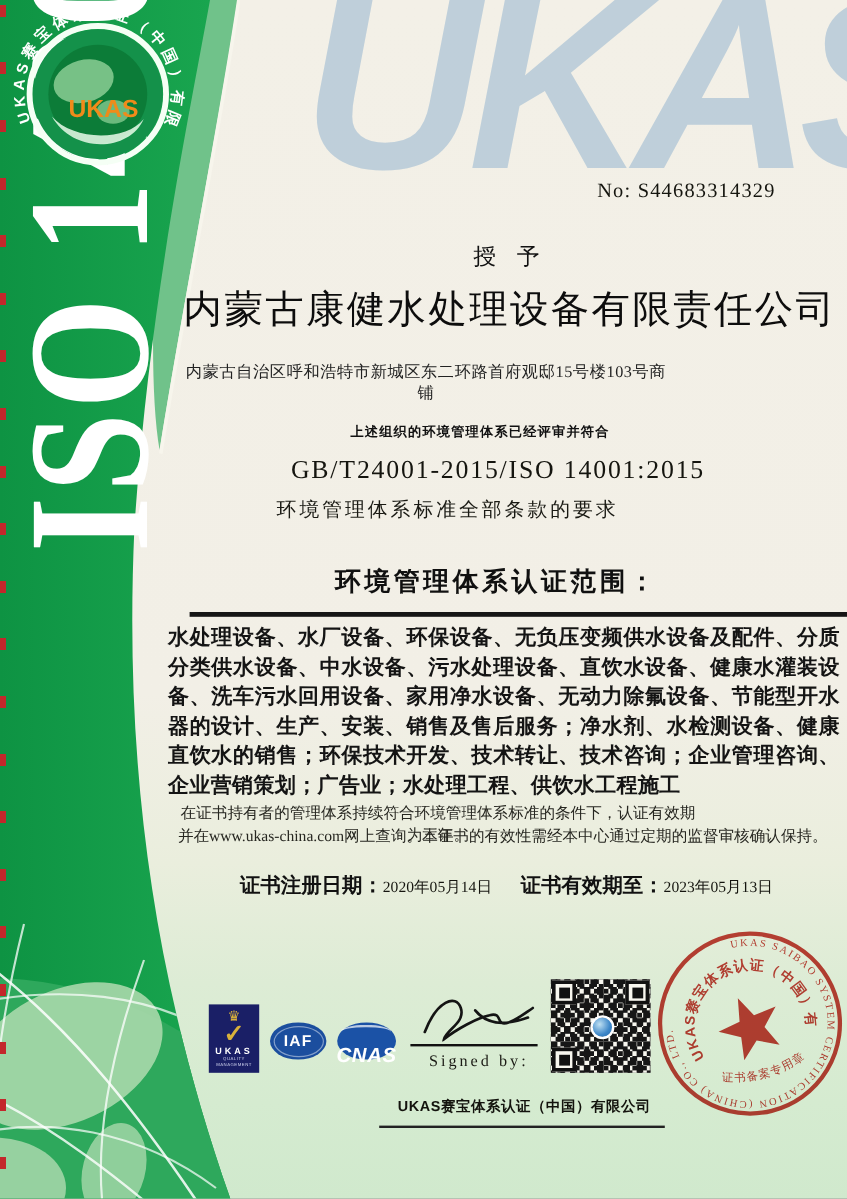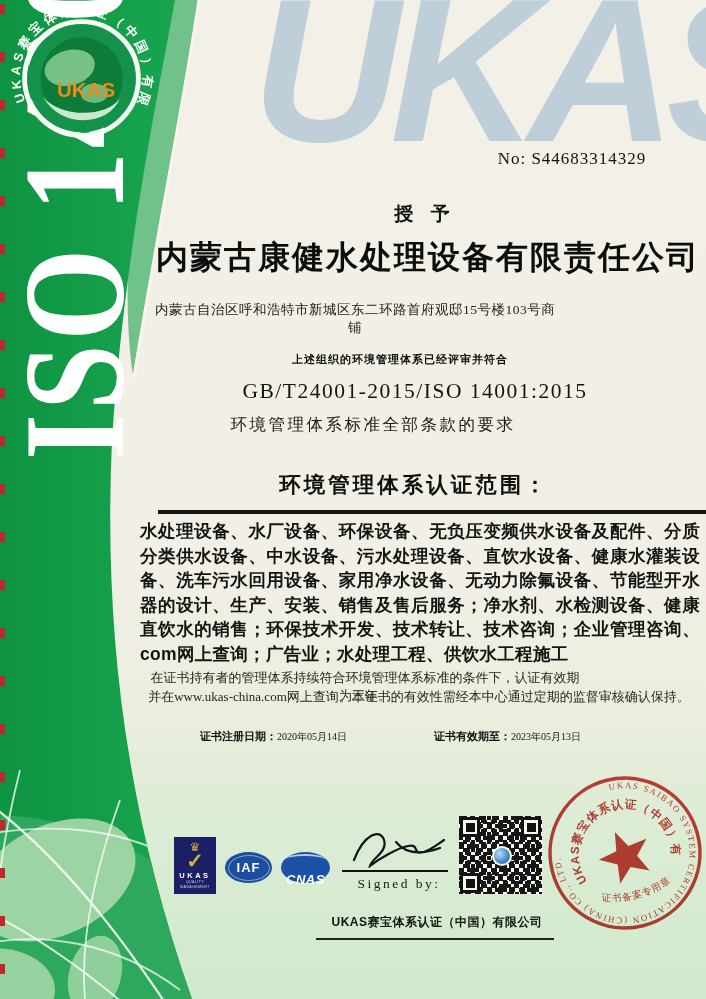--- a/index.html
+++ b/index.html
@@ -17,54 +17,54 @@
     font-family:"Liberation Serif",serif;font-weight:700;font-size:118px;letter-spacing:4px;
     transform:translate(-50%,-50%) rotate(-90deg) scaleY(1.22);}
   
   .watermark{left:252px;top:-48px;z-index:1;font-family:"Liberation Sans",sans-serif;
     font-style:italic;font-weight:700;font-size:205px;letter-spacing:-10px;
     color:rgba(148,180,208,.55);white-space:nowrap;}
   .title{left:175px;top:58px;width:525px;text-align:center;z-index:2;
     font-weight:900;font-size:47px;letter-spacing:4px;color:#101010;}
   .cert-no{left:467px;top:149px;width:210px;text-align:center;font-weight:400;font-size:17px;letter-spacing:1px;color:#15150f;z-index:2;}
   
-  .grant{left:150px;top:201px;width:550px;text-align:center;font-family:"Liberation Sans",sans-serif;font-weight:700;font-size:19px;letter-spacing:6px;color:#111;}
-  .company{left:150px;top:236px;width:550px;text-align:right;font-weight:700;font-size:32px;letter-spacing:2px;color:#0d0d0d;}
+  .grant{left:150px;top:201px;width:550px;text-align:center;font-family:"Liberation Sans",sans-serif;font-weight:400;font-size:19px;letter-spacing:6px;color:#111;}
+  .company{left:150px;top:236px;width:550px;text-align:center;font-weight:400;font-size:32px;letter-spacing:2px;color:#0d0d0d;}
   .address{left:150px;top:301px;width:410px;text-align:center;font-size:13.5px;letter-spacing:.5px;color:#222;}
   
   .comp1{left:140px;top:352px;width:520px;text-align:center;font-family:"Liberation Sans",sans-serif;font-weight:700;font-size:11px;letter-spacing:1px;color:#111;}
   .standard{left:150px;top:379px;width:530px;text-align:center;font-size:21.5px;letter-spacing:1.5px;color:#15150f;}
   .comp2{left:118px;top:414px;width:510px;text-align:center;font-size:16.5px;letter-spacing:2.5px;color:#1a1a14;}
   
   .scope-head{left:145px;top:470px;width:538px;text-align:center;font-weight:700;font-size:21.5px;letter-spacing:3px;color:#101010;}
   .rule{left:158px;top:510px;width:548px;height:3.5px;background:#161616;}
   .scope-body{left:140px;top:519px;width:560px;font-family:"Liberation Sans",sans-serif;font-weight:700;
     font-size:17.5px;line-height:24.6px;letter-spacing:.3px;text-align:justify;color:#141414;}
   
   .note1{left:145px;top:669px;width:440px;text-align:center;font-size:13px;color:#262620;}
   .note2{left:140px;top:688px;width:558px;text-align:center;font-size:13px;color:#262620;}
   .date-reg{left:200px;top:726px;}
   .date-exp{left:434px;top:726px;}
-  .date-lbl{font-family:Liberation Sans, sans-serif;font-weight:700;font-size:11px;color:#111;}
-  .date-val{font-size:10px;color:#15150f;}
+  .date-lbl{font-family:Liberation Sans, sans-serif;font-weight:700;font-size:17px;color:#111;}
+  .date-val{font-size:13px;color:#15150f;}
   
   .ukas-box{left:174px;top:837px;width:42px;height:57px;background:#1a1f66;color:#fff;
     display:flex;flex-direction:column;align-items:center;justify-content:center;text-align:center;}
   .ukas-box .crown{color:#d9b13b;font-size:12px;line-height:10px;}
   .ukas-box .check{color:#d9b13b;font-size:21px;line-height:19px;font-weight:700;}
   .ukas-box .word{font-family:"Liberation Sans",sans-serif;font-size:7.5px;font-weight:700;letter-spacing:2.5px;line-height:9px;}
   .ukas-box .sub{font-family:"Liberation Sans",sans-serif;font-size:3.6px;letter-spacing:.4px;color:#cfd3ee;line-height:4.5px;}
   .iaf{left:225px;top:852px;width:47px;height:31px;background:#1b4e9e;border-radius:50%;
     display:flex;align-items:center;justify-content:center;}
   .iaf::before{content:"";position:absolute;inset:2.5px;border:1px solid rgba(255,255,255,.45);border-radius:50%;}
   .iaf span{color:#fff;font-family:"Liberation Sans",sans-serif;font-weight:700;font-size:13px;letter-spacing:1px;}
   .cnas{left:281px;top:852px;width:49px;height:31px;background:#1b52a6;border-radius:50%;
     display:flex;align-items:center;justify-content:center;}
   .cnas::before{content:"";position:absolute;left:3px;top:2px;width:42px;height:10px;border-top:2px solid rgba(255,255,255,.7);border-radius:50%;}
-  .cnas span{color:#fff;font-family:"Liberation Sans",sans-serif;font-weight:700;font-style:italic;font-size:13px;letter-spacing:.5px;margin-top:24px;}
+  .cnas span{color:#fff;font-family:"Liberation Sans",sans-serif;font-weight:700;font-style:italic;font-size:17px;letter-spacing:.5px;margin-top:24px;}
   .sig-svg{left:346px;top:826px;width:104px;height:42px;}
   .sig-line{left:342px;top:870px;width:106px;height:2px;background:#111;}
   .signed-by{left:344px;top:876px;width:110px;text-align:center;font-size:13.5px;letter-spacing:2.5px;color:#1b1b15;}
   
   .qr{left:459px;top:816px;width:83px;height:78px;background-color:#f7f6ee;z-index:1;
     background-image:
       conic-gradient(#161616 0 25%,transparent 25% 50%,#161616 50% 75%,transparent 75%),
       conic-gradient(transparent 0 25%,#161616 25% 50%,transparent 50% 75%,#161616 75%);
     background-size:8px 8px,11px 13px;}
   .qr .f{position:absolute;width:14px;height:14px;border:3.5px solid #111;background:#f7f6ee;}
@@ -139,21 +139,21 @@
   <div class="abs grant">授 予</div>
   <div class="abs company">内蒙古康健水处理设备有限责任公司</div>
   <div class="abs address">内蒙古自治区呼和浩特市新城区东二环路首府观邸15号楼103号商铺</div>
 
   <div class="abs comp1">上述组织的环境管理体系已经评审并符合</div>
   <div class="abs standard">GB/T24001-2015/ISO 14001:2015</div>
   <div class="abs comp2">环境管理体系标准全部条款的要求</div>
 
   <div class="abs scope-head">环境管理体系认证范围：</div>
   <div class="abs rule"></div>
-  <div class="abs scope-body">水处理设备、水厂设备、环保设备、无负压变频供水设备及配件、分质分类供水设备、中水设备、污水处理设备、直饮水设备、健康水灌装设备、洗车污水回用设备、家用净水设备、无动力除氟设备、节能型开水器的设计、生产、安装、销售及售后服务；净水剂、水检测设备、健康直饮水的销售；环保技术开发、技术转让、技术咨询；企业管理咨询、com网上查询；广告业；水处理工程、供饮水工程施工</div>
+  <div class="abs scope-body">水处理设备、水厂设备、环保设备、无负压变频供水设备及配件、分质分类供水设备、中水设备、污水处理设备、直饮水设备、健康水灌装设备、洗车污水回用设备、家用净水设备、无动力除氟设备、节能型开水器的设计、生产、安装、销售及售后服务；净水剂、水检测设备、健康直饮水的销售；环保技术开发、技术转让、技术咨询；企业管理咨询、企业营销策划；广告业；水处理工程、供饮水工程施工</div>
 
   <div class="abs note1">在证书持有者的管理体系持续符合环境管理体系标准的条件下，认证有效期为三年。</div>
   <div class="abs note2">并在www.ukas-china.com网上查询。本证书的有效性需经本中心通过定期的监督审核确认保持。</div>
   <div class="abs date-reg">
     <span class="date-lbl">证书注册日期：</span><span class="date-val">2020年05月14日</span>
   </div>
   <div class="abs date-exp">
     <span class="date-lbl">证书有效期至：</span><span class="date-val">2023年05月13日</span>
   </div>
 

